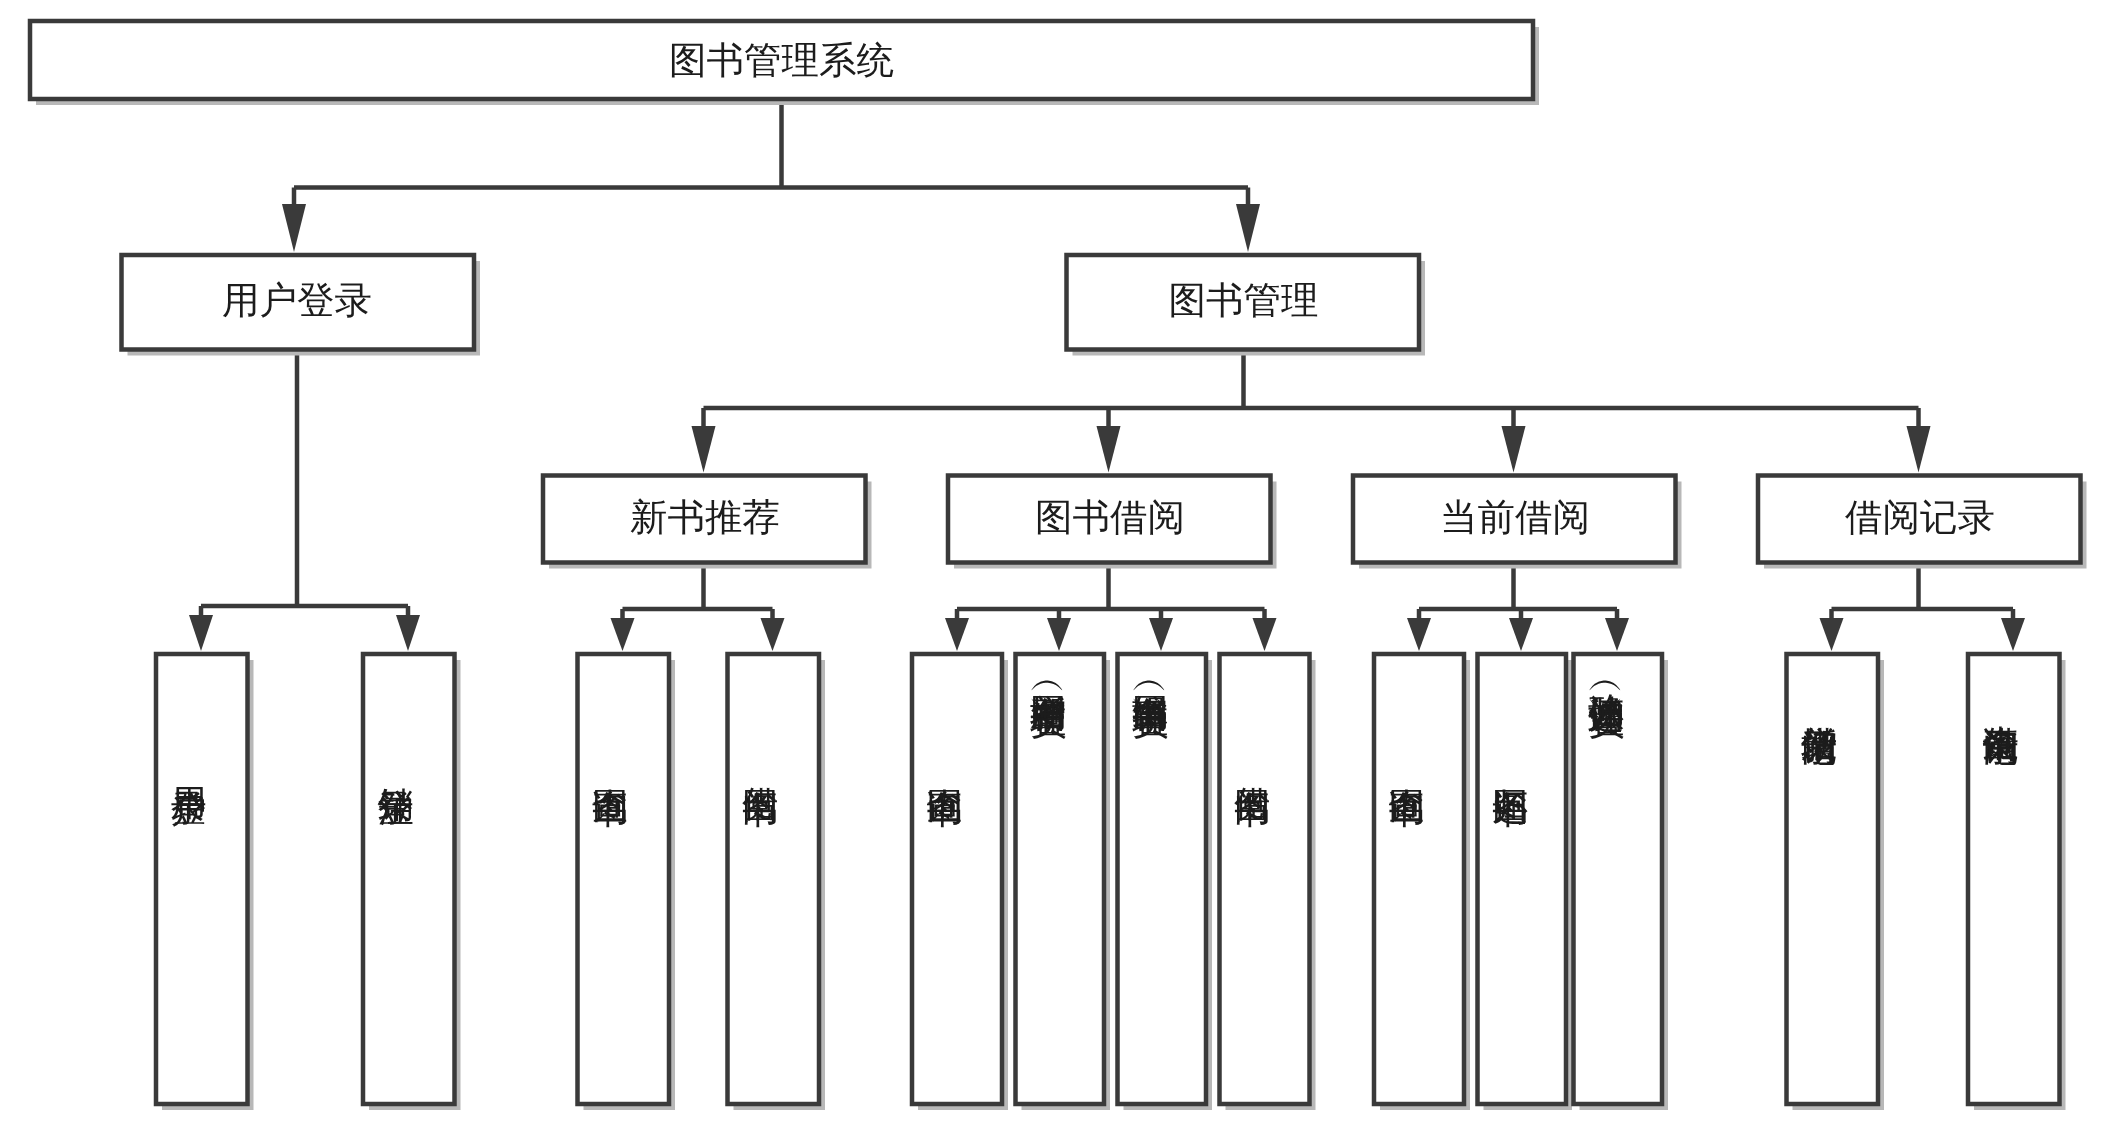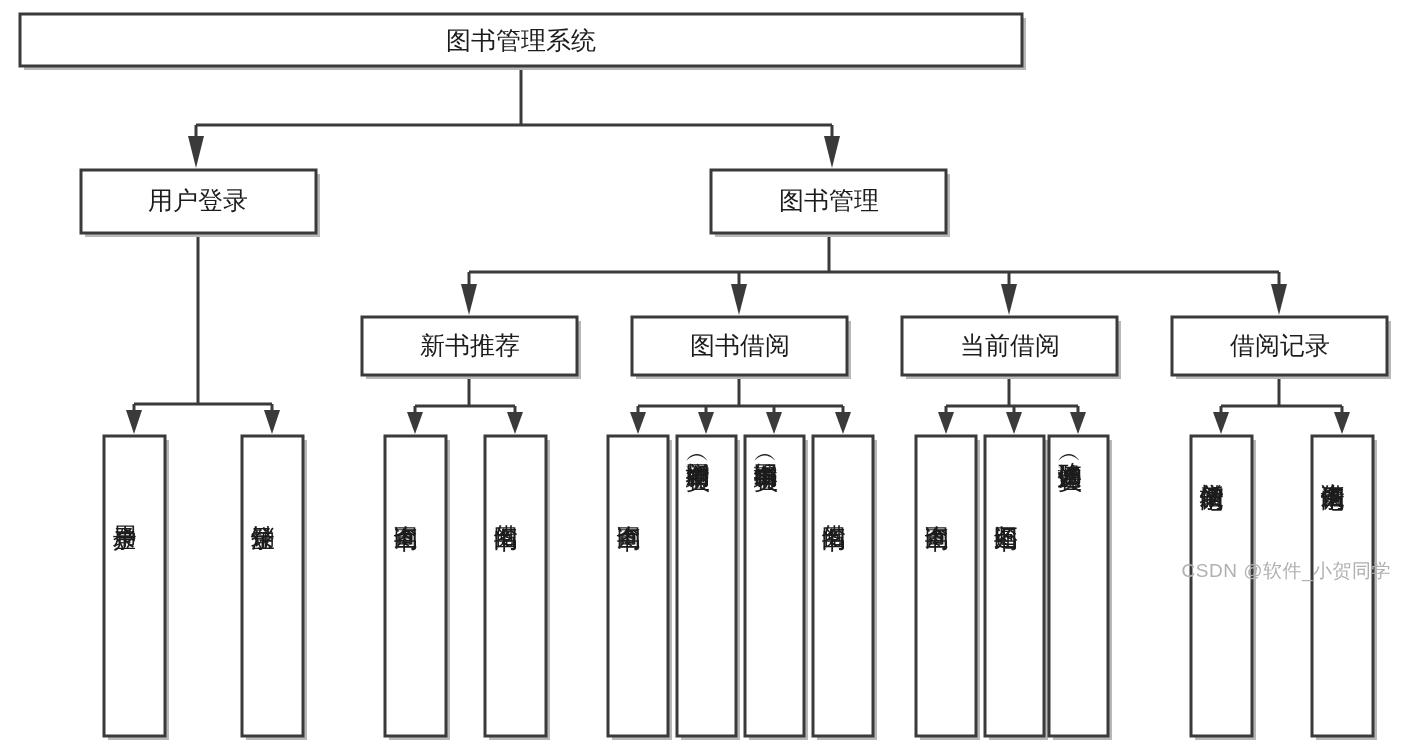--- a/index.html
+++ b/index.html
@@ -234,15 +234,14 @@
   <div class="vlabel" style="left:923px; top:506px;">查询图书</div>
 
   <div class="vlabel" style="left:992px; top:506px;">归还图书</div>
 
   <div class="vlabel" style="left:1056px; top:443px;">确认归还（管理员）</div>
 
   <div class="vlabel" style="left:1198px; top:464px;">新增借阅记录</div>
 
   <div class="vlabel" style="left:1319px; top:464px;">查询借阅记录</div>
 
-  <div class="watermark">CSDN @软件_小贺同学</div>
 
 </div>
 
 </body></html>

